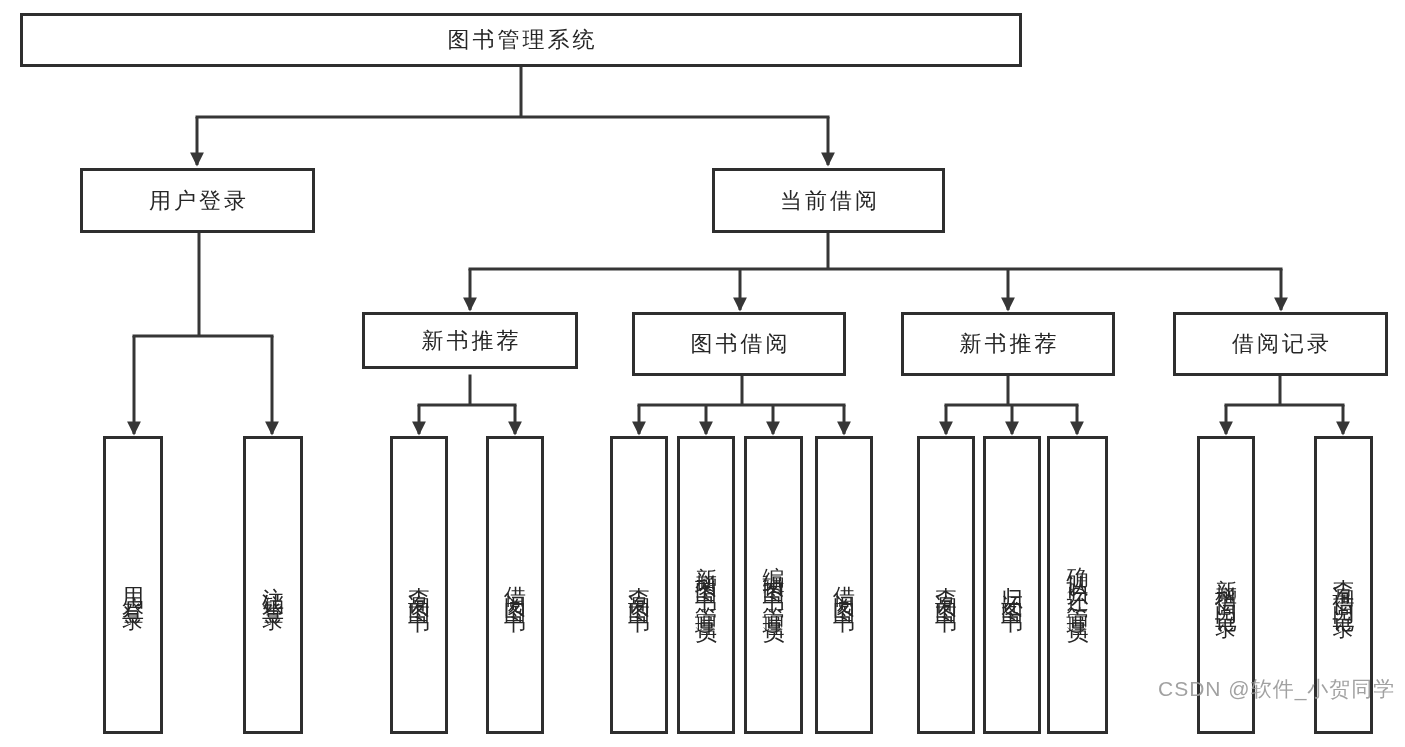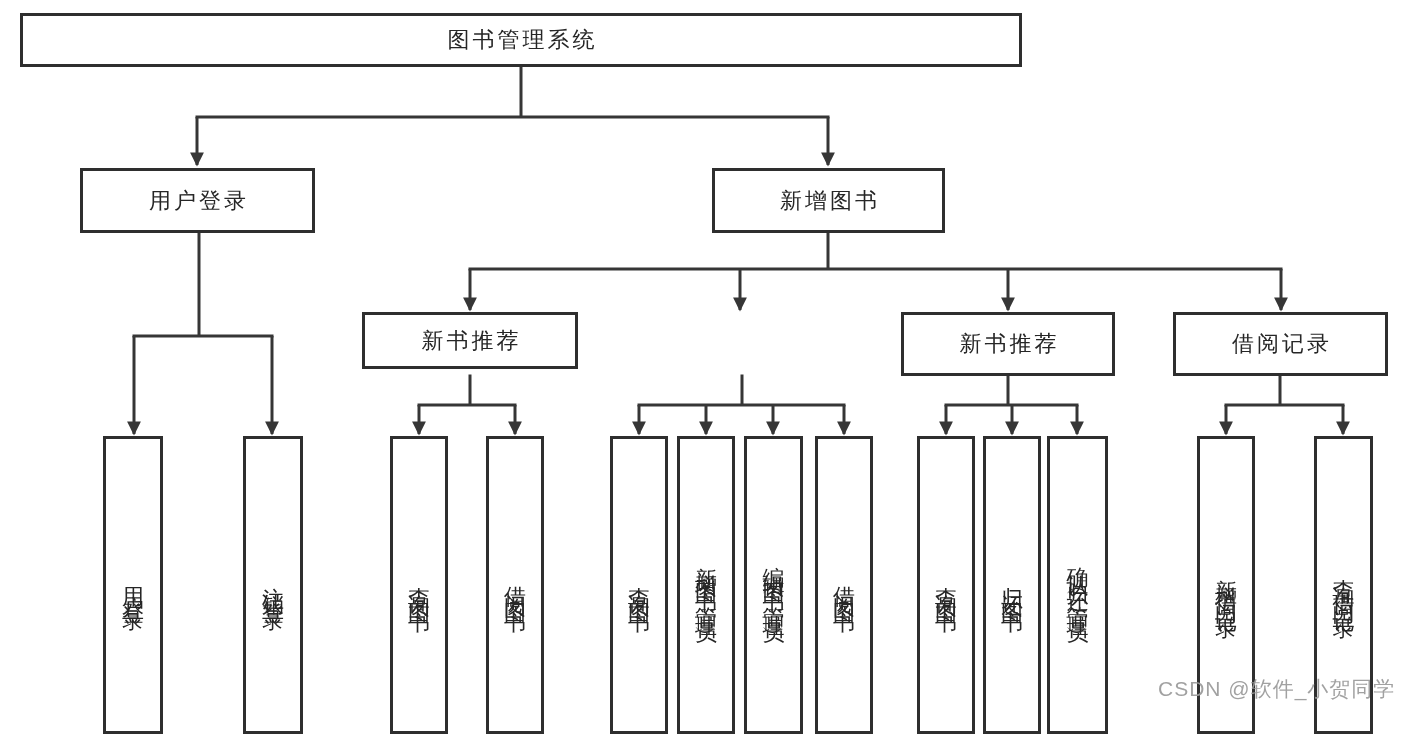--- a/index.html
+++ b/index.html
@@ -76,23 +76,24 @@
         <line x1="1077" y1="405" x2="1077" y2="434" marker-end="url(#arrow)"></line>
         <line x1="1226" y1="405" x2="1226" y2="434" marker-end="url(#arrow)"></line>
         <line x1="1343" y1="405" x2="1343" y2="434" marker-end="url(#arrow)"></line>
       </g>
     </g>
   </svg>
 
   <div class="node" style="left:20px;top:13px;width:1002px;height:54px">图书管理系统</div>
 
   <div class="node" style="left:80px;top:168px;width:235px;height:65px">用户登录</div>
-  <div class="node" style="left:712px;top:168px;width:233px;height:65px">新增图书</div>
+  <div class="node" style="left:712px;top:168px;width:233px;height:65px">当前借阅</div>
 
   <div class="node" style="left:362px;top:312px;width:216px;height:57px">新书推荐</div>
+  <div class="node" style="left:632px;top:312px;width:214px;height:64px">图书借阅</div>
   <div class="node" style="left:901px;top:312px;width:214px;height:64px">新书推荐</div>
   <div class="node" style="left:1173px;top:312px;width:215px;height:64px">借阅记录</div>
 
   <div class="node tall" style="left:103px;top:436px;width:60px;height:298px">
     <span class="vtext">用户登录</span>
   </div>
   <div class="node tall" style="left:243px;top:436px;width:60px;height:298px">
     <span class="vtext">注销登录</span>
   </div>
 

